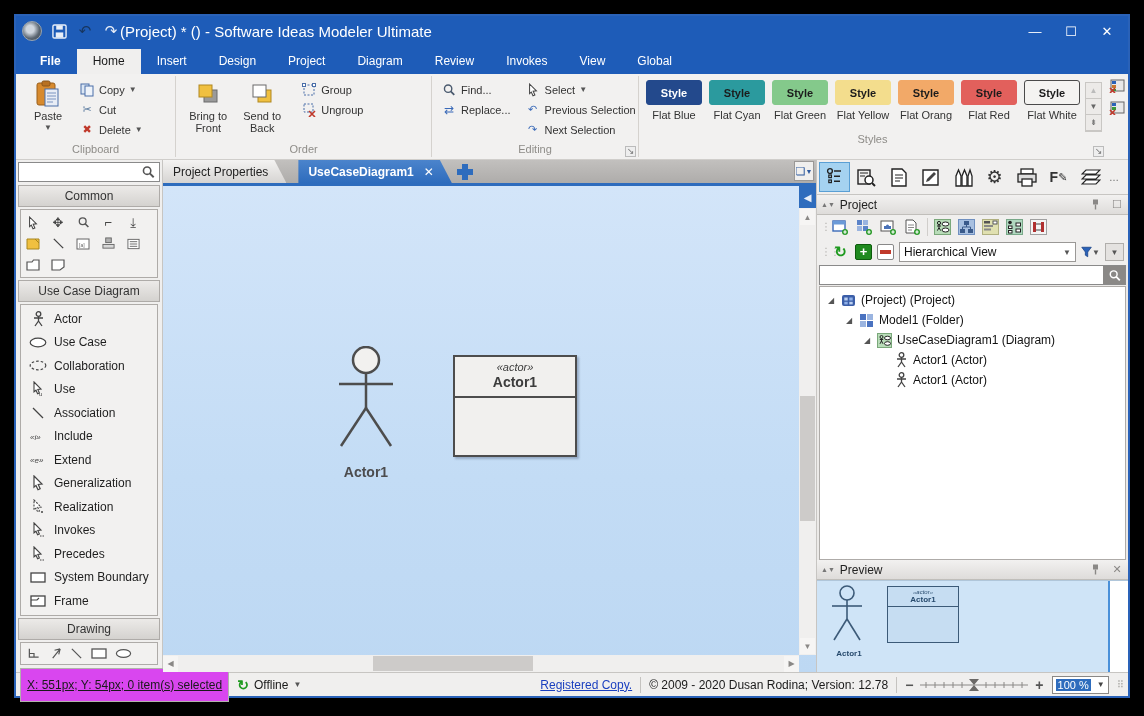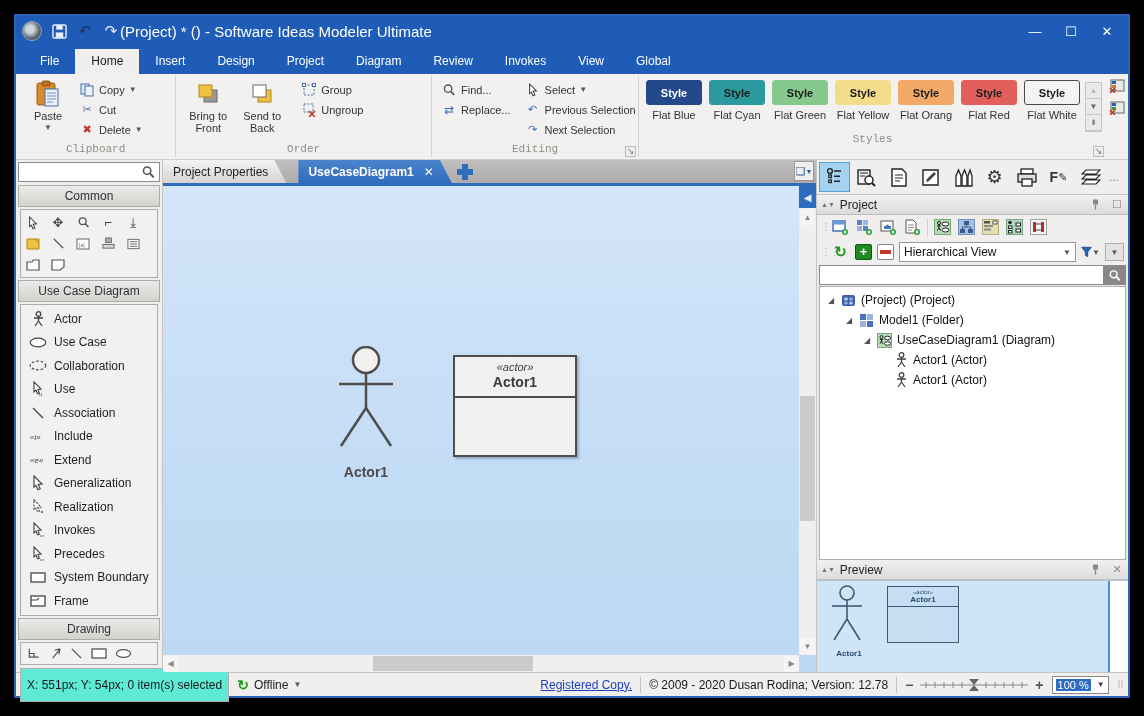--- a/index.html
+++ b/index.html
@@ -12,29 +12,29 @@
   .qat .icon { width:18px; height:18px; display:flex; align-items:center; justify-content:center; font-size:15px; color:#e8eef8; }
   .applogo { width:20px; height:20px; border-radius:50%; background:radial-gradient(circle at 40% 40%, #cfd6de 25%, #5a6570 60%, #3d4650 100%); border:1px solid #9aa4ae; }
   .title-text { flex:1; text-align:left; font-size:15px; color:#fff; }
   .win-controls { display:flex; align-items:center; gap:2px; padding-right:4px; }
   .win-btn { width:34px; height:24px; display:flex; align-items:center; justify-content:center; color:#fff; font-size:13px; cursor:default; }
 
   
   .menubar { height:28px; background:#1e5cb8; display:flex; align-items:flex-end; flex:0 0 auto; }
   .menu-tabs { display:flex; align-items:flex-end; height:28px; padding-left:8px; }
   .menu-tab { padding:5px 16px 6px 16px; font-size:12px; color:#fff; cursor:default; }
-  .menu-tab.file { font-weight:normal; }
+  .menu-tab.file { font-weight:bold; }
   .menu-tab.active { background:#f0efee; color:#1a1a1a; }
   .menu-search { margin-left:auto; margin-right:10px; margin-bottom:4px; width:244px; height:20px; background:#fff; border:1px solid #7f9fce; font-size:11px; color:#9a9a9a; padding:0 5px; font-family:"Liberation Sans", sans-serif; }
 
   
   .ribbon { height:86px; background:#f2f1f0; border-bottom:1px solid #d0cecb; display:flex; flex:0 0 auto; }
   .rgroup { display:flex; flex-direction:column; position:relative; padding:2px 2px 0 2px; }
   .rgroup-body { flex:1; display:flex; align-items:flex-start; gap:2px; padding:2px 4px; }
-  .rgroup-label { height:17px; text-align:center; font-size:11px; color:#8e8c88; line-height:15px; position:relative;font-family:Liberation Mono, monospace; }
+  .rgroup-label { height:17px; text-align:center; font-size:11px; color:#8e8c88; line-height:15px; position:relative; }
   .launcher { position:absolute; right:2px; bottom:2px; font-size:9px; color:#777; border:1px solid #bbb; width:11px; height:11px; line-height:9px; text-align:center; background:#eee; }
   .gsep { width:1px; background:#d5d2ce; margin:2px 0; }
   .bigbtn { width:52px; display:flex; flex-direction:column; align-items:center; font-size:11px; color:#333; text-align:center; padding:2px 1px; line-height:12px; cursor:default; }
   .bigbtn .bicon { width:30px; height:28px; display:flex; align-items:center; justify-content:center; margin-bottom:2px; }
   .smallcol { display:flex; flex-direction:column; justify-content:flex-start; gap:3px; padding-top:3px; }
   .smallbtn { display:flex; align-items:center; gap:4px; font-size:11px; color:#333; height:17px; padding:0 3px; cursor:default; white-space:nowrap; }
   .sicon { width:16px; height:16px; display:flex; align-items:center; justify-content:center; flex:0 0 auto; }
   .drop { font-size:8px; color:#555; }
   
   .styles-body { display:flex; align-items:flex-start; padding:4px 2px 0 4px; gap:4px; }
@@ -124,21 +124,21 @@
   .pv-white { width:18px; background:#fff; }
   .pv-actor { position:absolute; left:10px; top:4px; width:44px; text-align:center; }
   .pv-actor .alabel { font-size:8px; font-weight:bold; color:#274a6d; margin-top:2px; }
   .pv-box { position:absolute; left:70px; top:5px; width:72px; height:57px; background:#c6ddf2; border:1px solid #3c5a78; }
   .pv-box .bhead { border-bottom:1px solid #3c5a78; text-align:center; padding:2px 0; }
   .pv-box .stereo { font-size:6px; font-style:italic; color:#274a6d; }
   .pv-box .bname { font-size:8px; font-weight:bold; color:#274a6d; }
 
   
   .statusbar { height:24px; background:#f0efee; border-top:1px solid #c7c5c2; display:flex; align-items:center; font-size:12px; color:#1a1a1a; padding:0 4px; gap:8px; flex:0 0 auto; }
-  .sb-box { border:1px solid #b2b0ad; background:#5eead4; height:19px; display:flex; align-items:center; padding:16px 6px; }
+  .sb-box { border:1px solid #b2b0ad; background:#d946ef; height:19px; display:flex; align-items:center; padding:16px 6px;text-decoration:underline; }
   .offline { display:flex; align-items:center; gap:5px; }
   .offline .oico { color:#1f9a1f; font-weight:bold; font-size:14px; }
   .reg-link { color:#1a3fbf; text-decoration:underline; margin-left:auto; cursor:default; }
   .sb-sep { width:1px; height:16px; background:#c5c3c0; }
   .zoomctl { display:flex; align-items:center; gap:5px; }
   .zoomctl .pm { font-size:14px; font-weight:bold; color:#555; }
   .zoom-box { border:1px solid #8a8886; background:#fff; height:18px; display:flex; align-items:center; padding:0 3px; gap:6px; }
   .zoom-box .zval { background:#2e6cbd; color:#fff; font-size:11px; padding:0 2px; }
   .zoom-box .drop { font-size:8px; color:#444; }
   .grip-corner { color:#b0aeab; font-size:10px; }

